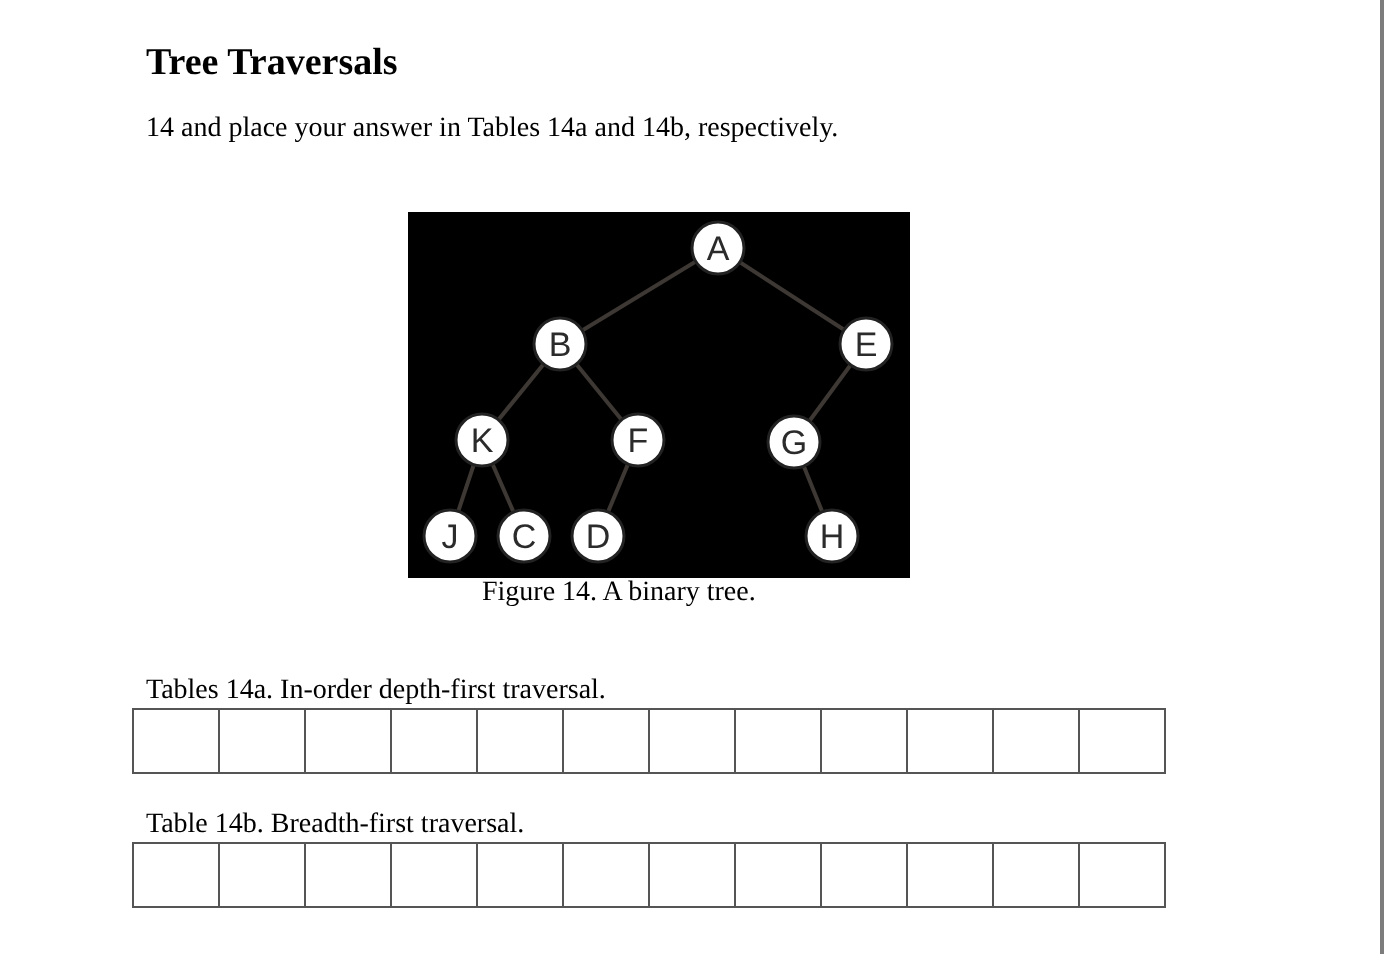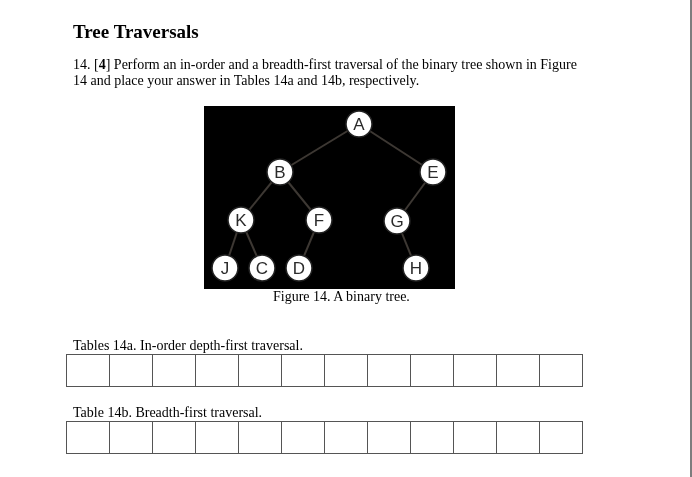--- a/index.html
+++ b/index.html
@@ -58,21 +58,21 @@
       left: 0;
       top: 0;
     }
     .node-label {
       font-family: "Liberation Sans", "DejaVu Sans", sans-serif;
       font-size: 17px;
       fill: #2b2b2b;
     }
     .caption {
       position: absolute;
-      left: 273px;
+      left: 241px;
       top: 289px;
       font-size: 14px;
       line-height: 16px;
       white-space: nowrap;
     }
     .table-label {
       position: absolute;
       left: 73px;
       font-size: 14px;
       line-height: 16px;
@@ -91,21 +91,20 @@
     }
   </style>
 </head>
 <body>
 
 <div class="right-edge"></div>
 
 <div class="title">Tree Traversals</div>
 
 <div class="question">
-  <span class="line"><span>14.</span> [<b>4</b>]<span> Perform an in-order and a breadth-first traversal of the binary tree shown in Figure</span></span>
   <span class="line">14 and place your answer in Tables 14a and 14b, respectively.</span>
 </div>
 
 <div class="figure">
   <svg id="tree-svg" width="251" height="183">
       <line x1="155" y1="18" x2="76" y2="66" stroke="#3d3833" stroke-width="2"></line>
       <line x1="155" y1="18" x2="229" y2="66" stroke="#3d3833" stroke-width="2"></line>
       <line x1="76" y1="66" x2="37" y2="114" stroke="#3d3833" stroke-width="2"></line>
       <line x1="76" y1="66" x2="115" y2="114" stroke="#3d3833" stroke-width="2"></line>
       <line x1="229" y1="66" x2="193" y2="115" stroke="#3d3833" stroke-width="2"></line>

